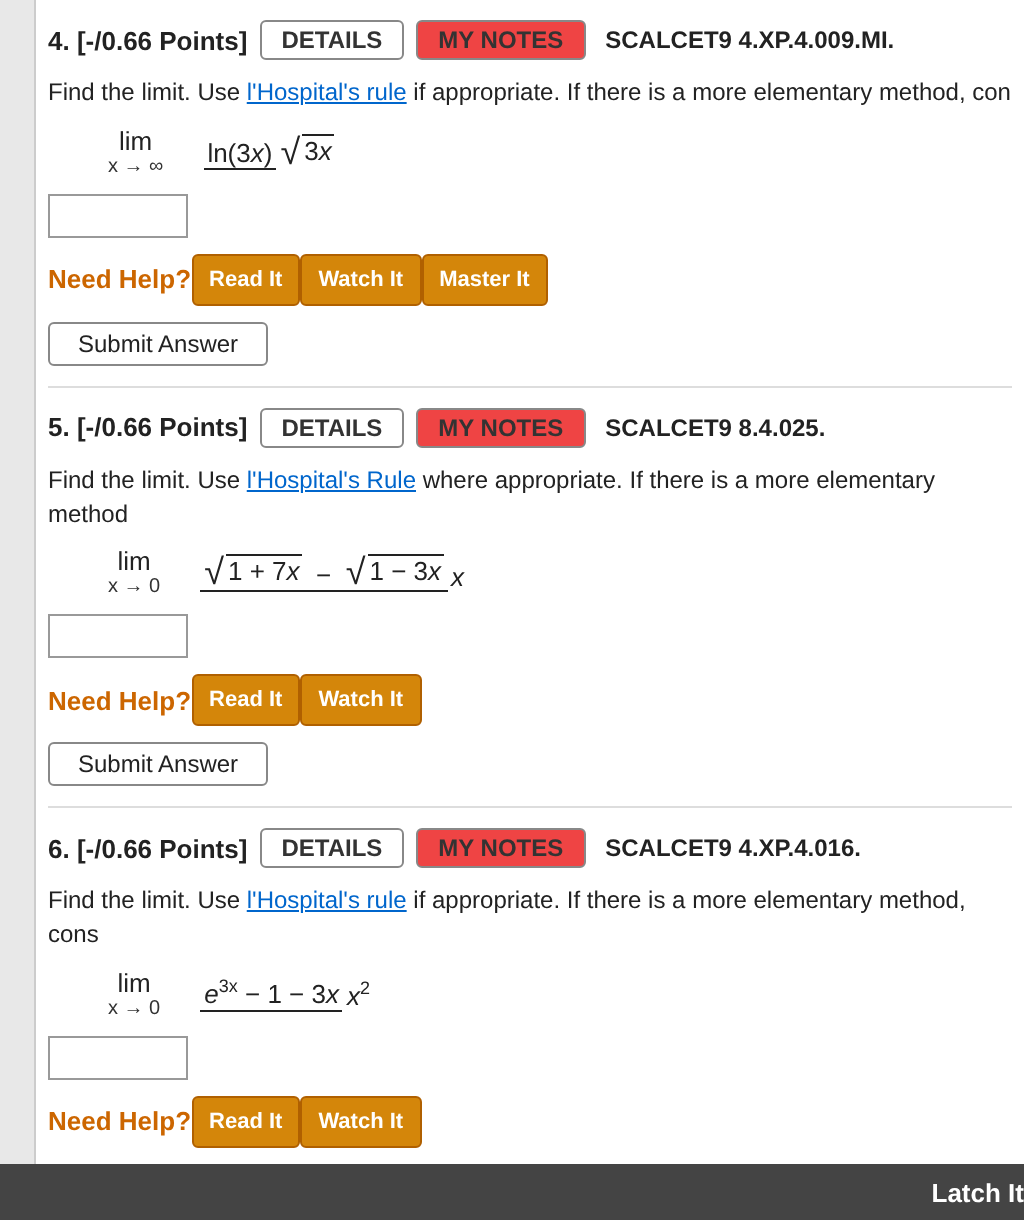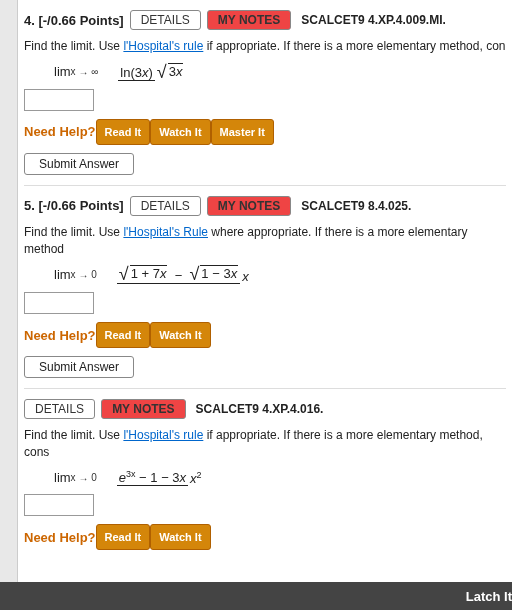--- a/index.html
+++ b/index.html
@@ -47,21 +47,21 @@
       font-weight: bold;
       color: #222;
       white-space: nowrap;
     }
     .btn-details {
       background: #fff;
       border: 1.5px solid #888;
       border-radius: 3px;
       padding: 2px 10px;
       font-size: 12px;
-      font-weight: normal;
+      font-weight: bold;
       cursor: pointer;
       color: #333;
     }
     .btn-mynotes {
       background: #ef4444;
       border: 1.5px solid #888;
       border-radius: 3px;
       padding: 2px 10px;
       font-size: 12px;
       font-weight: bold;
@@ -85,20 +85,21 @@
       text-decoration: underline;
     }
     .math-display {
       display: flex;
       align-items: center;
       margin: 6px 0 8px 30px;
       font-size: 13px;
     }
     .lim-block {
       display: inline-flex;
+      flex-direction: column;
       align-items: center;
       margin-right: 6px;
       font-size: 11px;
       justify-content: center;
     }
     .lim-text {
       font-size: 13px;
       font-weight: normal;
     }
     .lim-sub {
@@ -271,20 +272,21 @@
       <div class="need-help">
         <span class="need-help-label">Need Help?</span>
         <button class="btn-help">Read It</button>
         <button class="btn-help">Watch It</button>
       </div>
       <button class="btn-submit">Submit Answer</button>
     </div>
 
     <div class="question-block" style="border-bottom:none;">
       <div class="question-header">
+        <span class="question-number">6. [-/0.66 Points]</span>
         <button class="btn-details">DETAILS</button>
         <button class="btn-mynotes">MY NOTES</button>
         <span class="scalcet">SCALCET9 4.XP.4.016.</span>
       </div>
       <div class="question-text">
         Find the limit. Use <span class="link">l'Hospital's rule</span> if appropriate. If there is a more elementary method, cons
       </div>
       <div class="math-display">
         <div class="lim-block">
           <span class="lim-text">lim</span>

